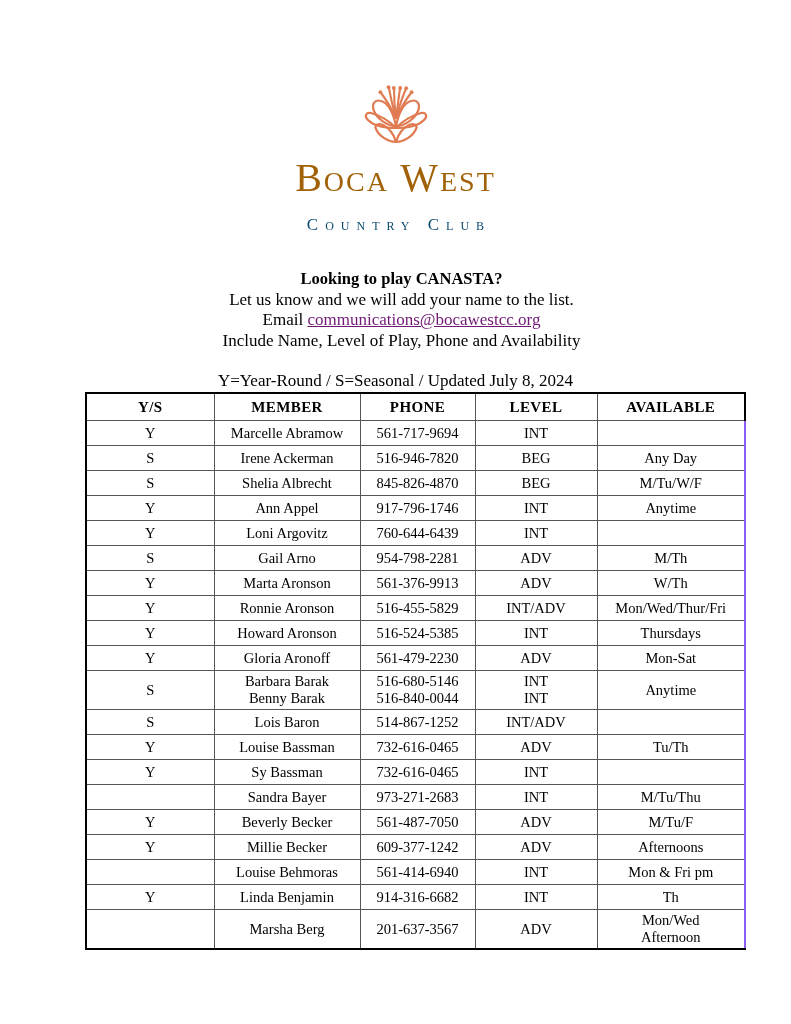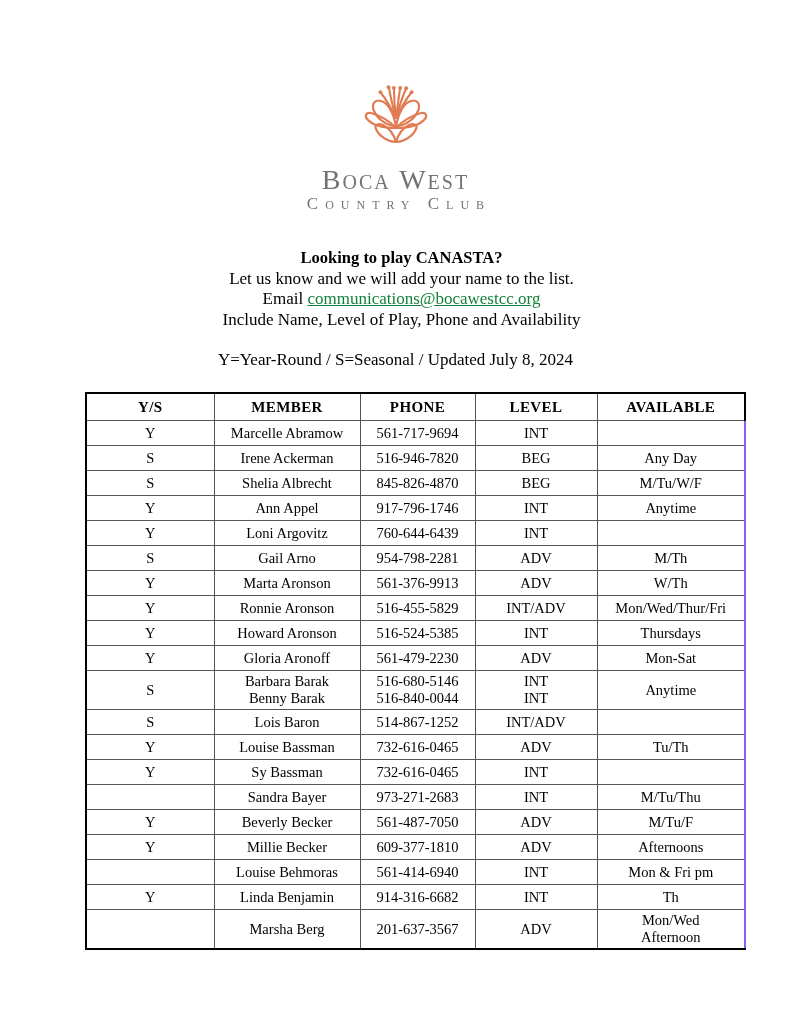--- a/index.html
+++ b/index.html
@@ -22,55 +22,55 @@
     text-align: center;
     padding-top: 84px;
   }
   .flower-mark {
     display: block;
     margin: 0 auto;
     width: 96px;
     height: 62px;
   }
   .brand-name {
-    margin-top: 20px;
+    margin-top: 12px;
     font-family: "Liberation Serif", "DejaVu Serif", serif;
-    font-size: 28px;
+    font-size: 40px;
     line-height: 1.0;
-    color: #737373;
+    color: #a16207;
     letter-spacing: 2px;
     font-variant: small-caps;
     font-weight: 400;
     white-space: nowrap;
   }
   .brand-sub {
-    margin-top: 0;
+    margin-top: 17px;
     font-family: "Liberation Serif", "DejaVu Serif", serif;
     font-size: 17px;
-    color: #737373;
+    color: #0c4a6e;
     letter-spacing: 7px;
     font-variant: small-caps;
     white-space: nowrap;
     padding-left: 7px;
   }
 
   
   .intro {
     text-align: center;
     margin-top: 34px;
     font-size: 17px;
     line-height: 20.5px;
   }
   .intro .headline {
     font-weight: bold;
     font-size: 16.5px;
   }
   .intro .line { white-space: nowrap; padding-left: 12px; }
   .email-link {
-    color: #15803d;
+    color: #701a75;
   }
   .legend {
     text-align: center;
     margin-top: 20px;
     font-size: 17px;
     line-height: 20.5px;
   }
   .legend .line { white-space: nowrap; }
 
   
@@ -305,21 +305,21 @@
         <tr>
           <td>Y</td>
           <td>Beverly Becker</td>
           <td>561-487-7050</td>
           <td>ADV</td>
           <td>M/Tu/F</td>
         </tr>
         <tr>
           <td>Y</td>
           <td>Millie Becker</td>
-          <td>609-377-1810</td>
+          <td>609-377-1242</td>
           <td>ADV</td>
           <td>Afternoons</td>
         </tr>
         <tr>
           <td></td>
           <td>Louise Behmoras</td>
           <td>561-414-6940</td>
           <td>INT</td>
           <td>Mon &amp; Fri pm</td>
         </tr>

